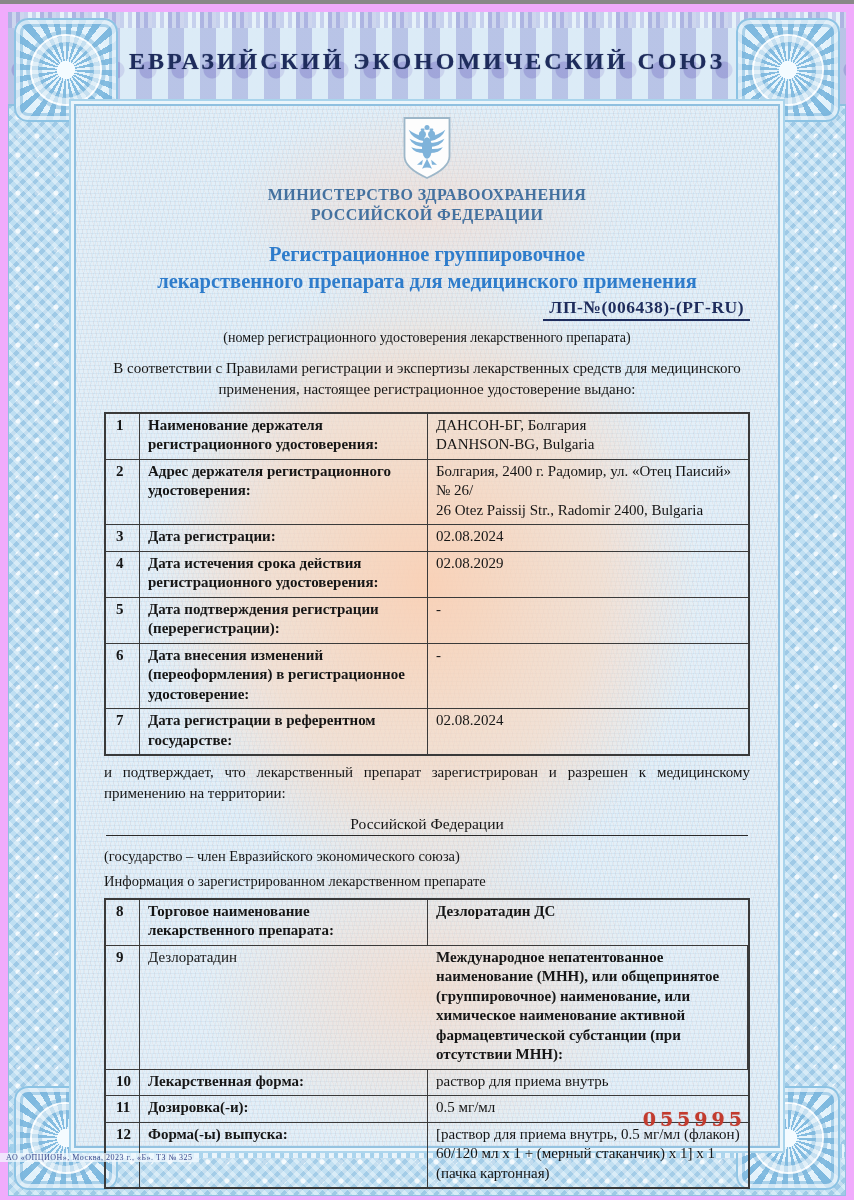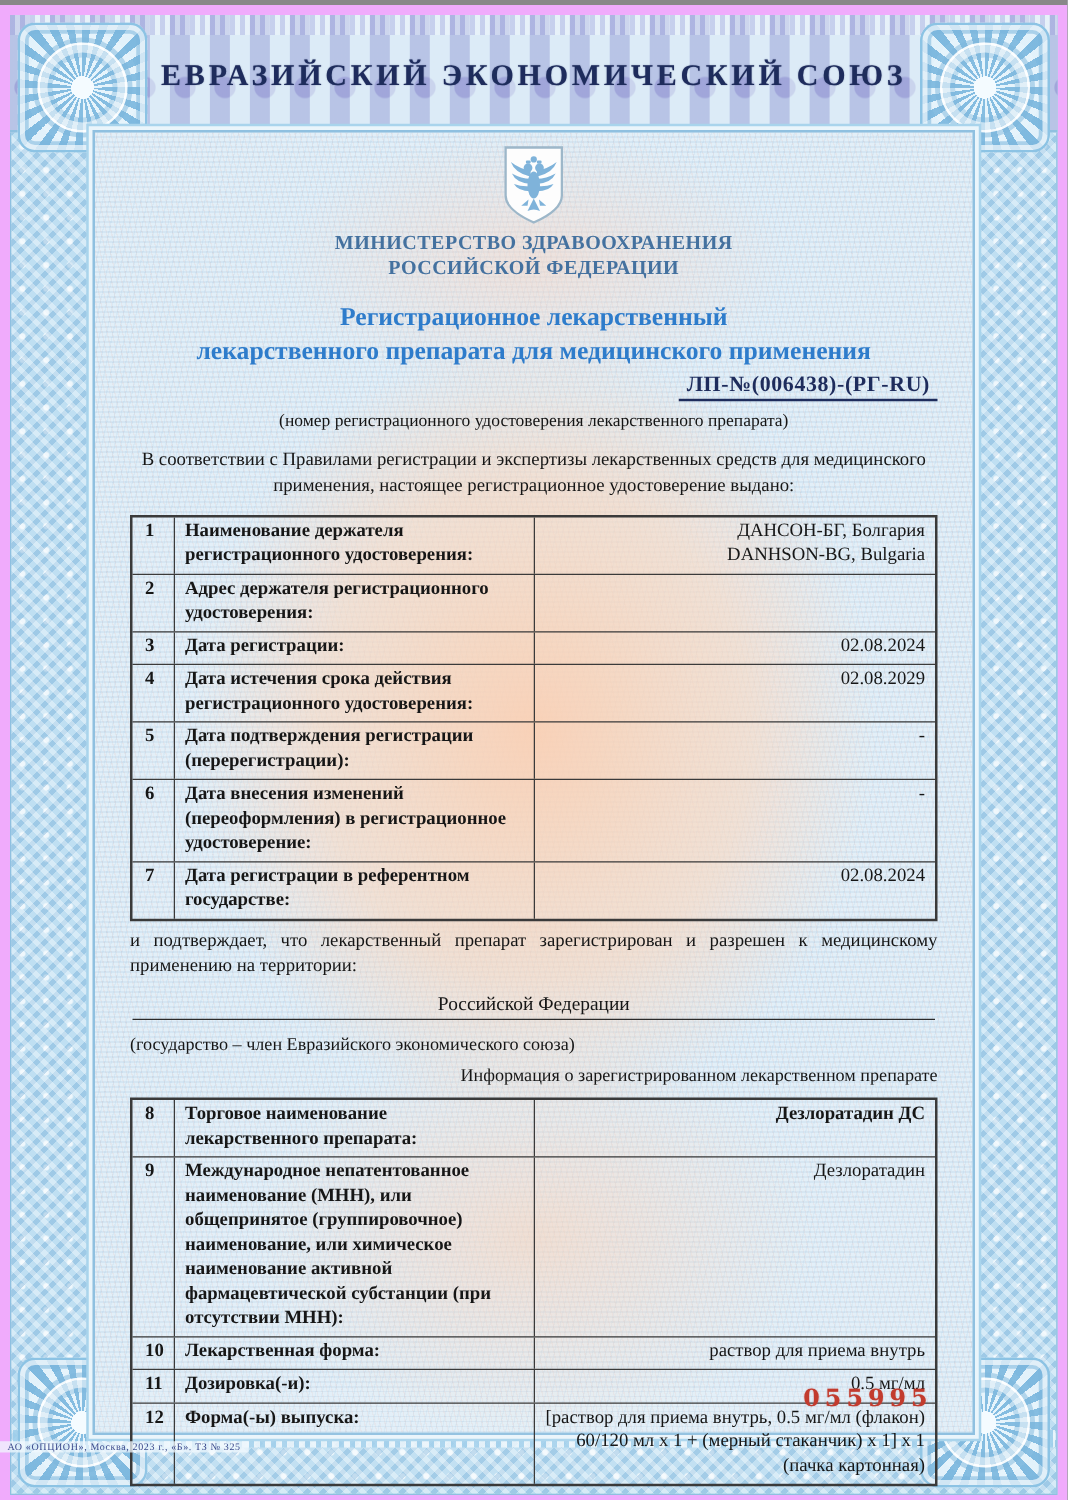--- a/index.html
+++ b/index.html
@@ -110,28 +110,28 @@
   .reg-caption{margin-top:9px; text-align:center; font-size:14px; color:#141414;}
   .intro{margin-top:12px; font-size:15px; line-height:1.35; text-align:center;}
 
   
   .tbl{border:2px solid #3a3a3a; margin-top:13px; background:rgba(255,255,255,.06);}
   .row{display:grid; grid-template-columns:34px 288px 1fr; border-top:1px solid #3a3a3a;}
   .row:first-child{border-top:none;}
   .c{padding:2px 8px 4px 8px; font-size:15px; line-height:1.3;}
   .c-num{font-weight:bold; border-right:1px solid #3a3a3a; padding-left:10px;}
   .c-label{font-weight:bold; border-right:1px solid #3a3a3a;}
-  .c-value{text-align:right; white-space:pre-line;}
+  .c-value{text-align:left; white-space:pre-line;}
   .c-value.bold{font-weight:bold;}
 
   .confirm{margin-top:6px; font-size:15px; line-height:1.35; text-align:justify;}
   .territory{margin-top:12px; text-align:center; font-size:15.5px;}
   .territory-line{border-bottom:1.5px solid #2a2a2a; margin:2px 2px 0 2px;}
   .territory-caption{margin-top:12px; text-align:left; font-size:14.5px;}
-  .info-caption{margin-top:8px; text-align:right; font-size:14.5px;}
+  .info-caption{margin-top:8px; text-align:left; font-size:14.5px;}
 
   .serial{
     position:absolute; right:108px; bottom:74px;
     color:#c23b2e; font-weight:bold; font-size:19px; letter-spacing:4px;
     font-family:"DejaVu Serif","Liberation Serif",serif;
     text-shadow:0 0 1px rgba(194,59,46,.5);
     z-index:5;
   }
   .imprint{
     position:absolute; left:0; right:6px; bottom:42px;
@@ -180,41 +180,43 @@
         </g>
       </svg>
     </div>
 
     <div class="ministry">
       <div>МИНИСТЕРСТВО ЗДРАВООХРАНЕНИЯ</div>
       <div>РОССИЙСКОЙ ФЕДЕРАЦИИ</div>
     </div>
 
     <div class="doc-title">
-      <div>Регистрационное лекарственный</div>
+      <div>Регистрационное группировочное</div>
       <div>лекарственного препарата для медицинского применения</div>
     </div>
 
     <div class="reg-number-wrap">
       <span class="reg-number">ЛП-№(006438)-(РГ-RU)</span>
     </div>
     <div class="reg-caption">(номер регистрационного удостоверения лекарственного препарата)</div>
 
     <div class="intro">В соответствии с Правилами регистрации и экспертизы лекарственных средств для медицинского применения, настоящее регистрационное удостоверение выдано:</div>
 
     <div class="tbl">
       <div class="row">
         <div class="c c-num">1</div>
         <div class="c c-label">Наименование держателя регистрационного удостоверения:</div>
         <div class="c c-value">ДАНСОН-БГ, Болгария
 DANHSON-BG, Bulgaria</div>
       </div>
       <div class="row">
         <div class="c c-num">2</div>
         <div class="c c-label">Адрес держателя регистрационного удостоверения:</div>
+        <div class="c c-value">Болгария, 2400 г. Радомир, ул. «Отец Паисий» № 26/
+26 Otez Paissij Str., Radomir 2400, Bulgaria</div>
       </div>
       <div class="row">
         <div class="c c-num">3</div>
         <div class="c c-label">Дата регистрации:</div>
         <div class="c c-value">02.08.2024</div>
       </div>
       <div class="row">
         <div class="c c-num">4</div>
         <div class="c c-label">Дата истечения срока действия регистрационного удостоверения:</div>
         <div class="c c-value">02.08.2029</div>
@@ -244,22 +246,22 @@
     <div class="info-caption">Информация о зарегистрированном лекарственном препарате</div>
 
     <div class="tbl" style="margin-top:8px;">
       <div class="row">
         <div class="c c-num">8</div>
         <div class="c c-label">Торговое наименование лекарственного препарата:</div>
         <div class="c c-value bold">Дезлоратадин ДС</div>
       </div>
       <div class="row">
         <div class="c c-num">9</div>
+        <div class="c c-value">Дезлоратадин</div>
         <div class="c c-label">Международное непатентованное наименование (МНН), или общепринятое (группировочное) наименование, или химическое наименование активной фармацевтической субстанции (при отсутствии МНН):</div>
-        <div class="c c-value">Дезлоратадин</div>
       </div>
       <div class="row">
         <div class="c c-num">10</div>
         <div class="c c-label">Лекарственная форма:</div>
         <div class="c c-value">раствор для приема внутрь</div>
       </div>
       <div class="row">
         <div class="c c-num">11</div>
         <div class="c c-label">Дозировка(-и):</div>
         <div class="c c-value">0.5 мг/мл</div>

